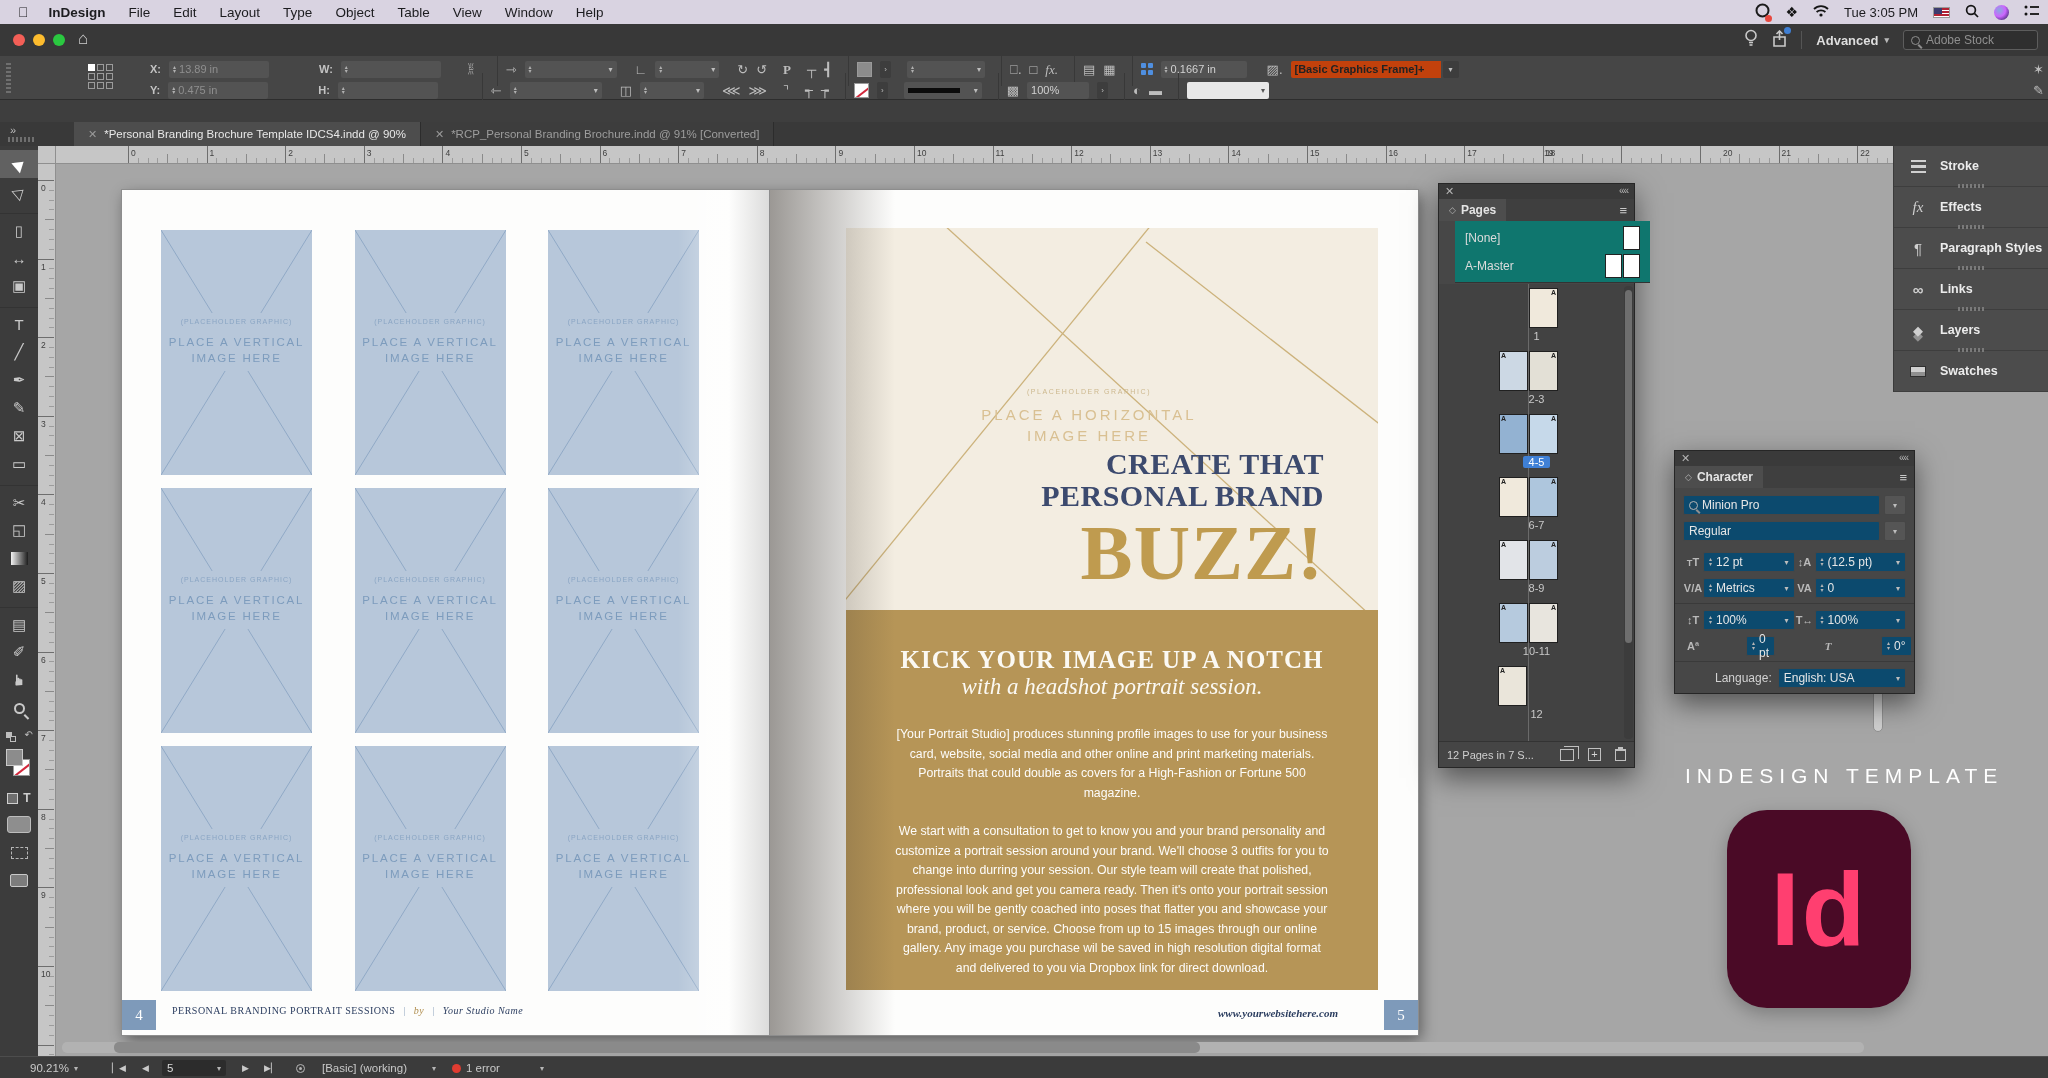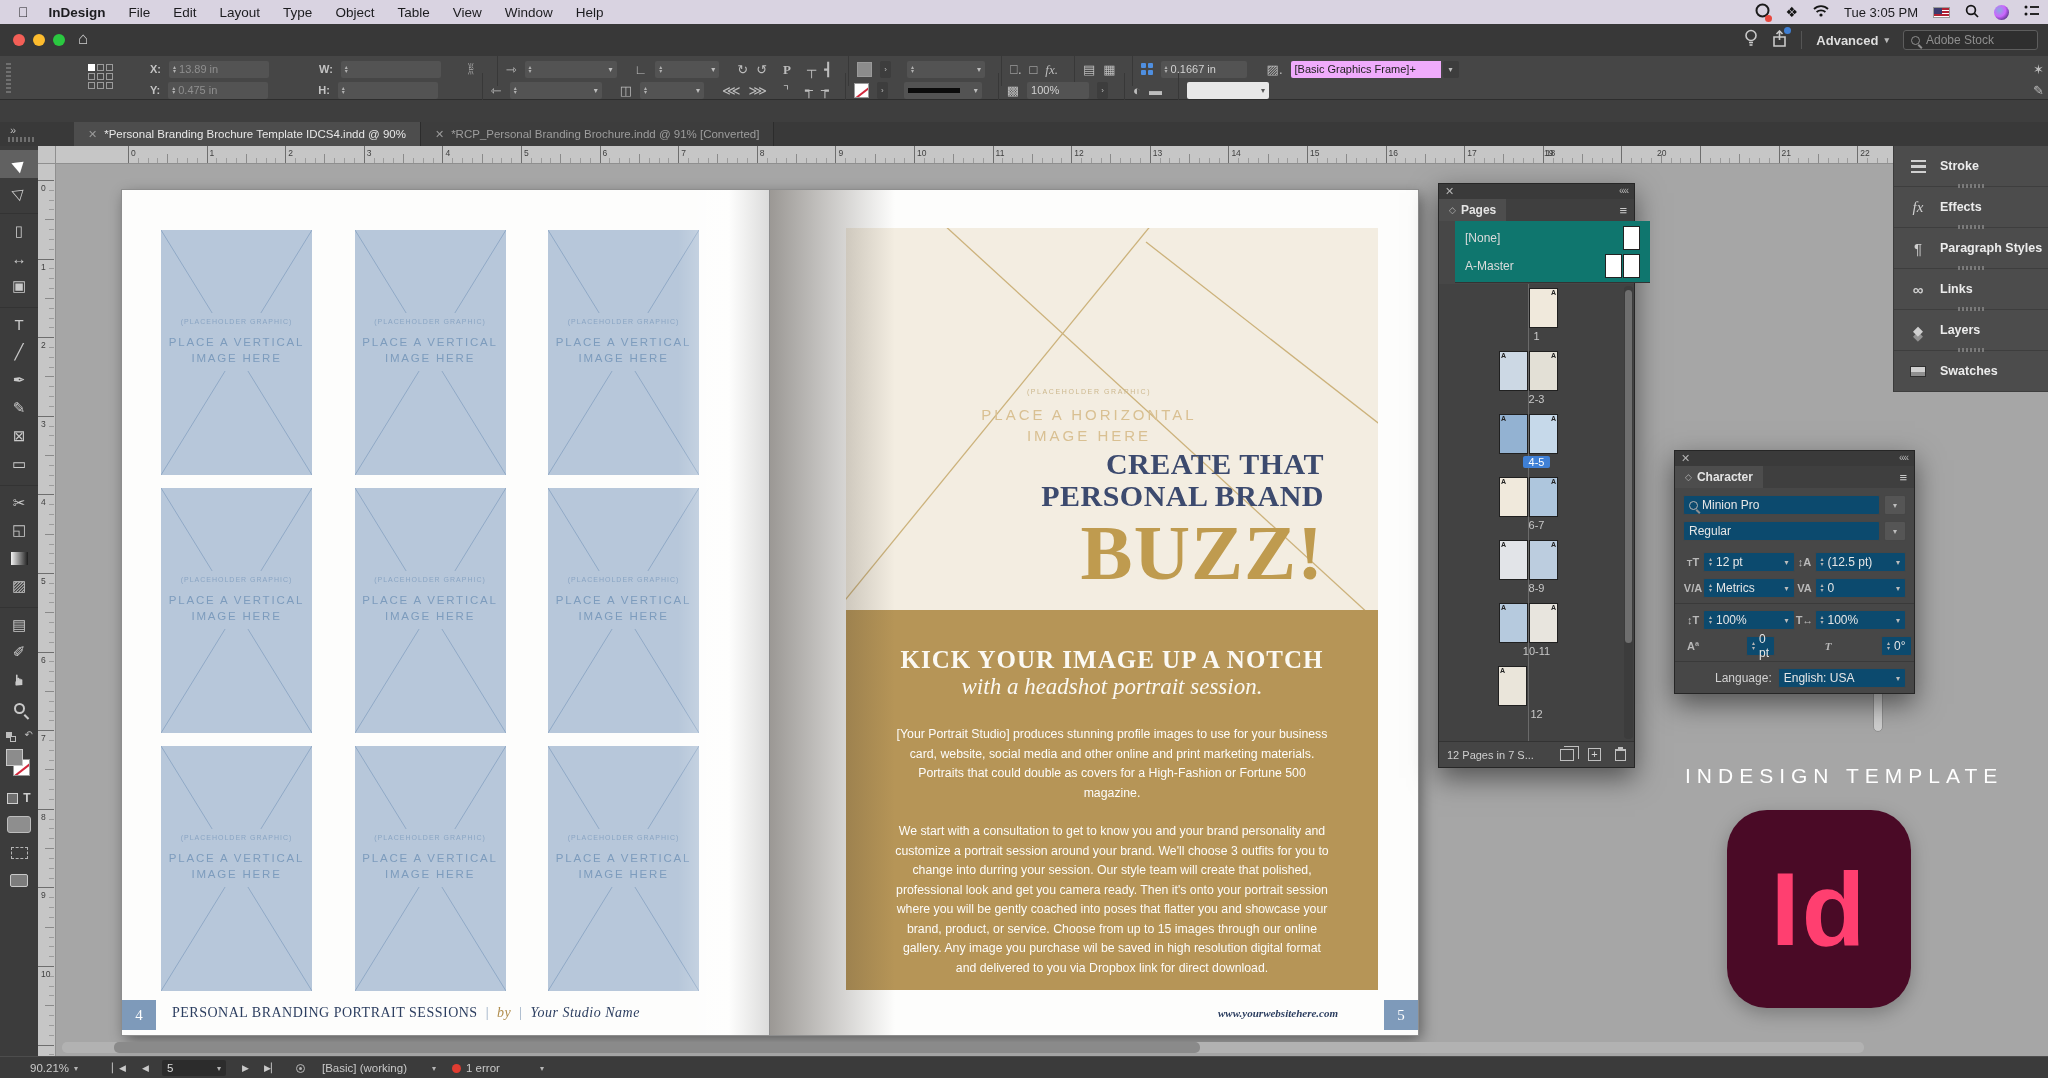--- a/index.html
+++ b/index.html
@@ -61,21 +61,21 @@
   .cb-sep{width:1px;height:34px;background:#383838;align-self:center;}
   .swatch{width:15px;height:15px;border:1px solid #9a9a9a;background:#8c8c8c;}
   .swatch.none{background:#fff;position:relative;overflow:hidden;}
   .swatch.none::after{content:"";position:absolute;left:-2px;top:6px;width:24px;height:2px;background:#d2283c;transform:rotate(-38deg);}
   .mini-btn{width:11px;height:17px;background:#3d3d3d;border-radius:2px;color:#bdbdbd;font-size:8px;display:flex;align-items:center;justify-content:center;}
   .stroke-line{width:52px;height:5px;background:#0b0b0b;}
   .corner-ico{display:grid;grid-template:repeat(2,5px)/repeat(2,5px);gap:2px;}
   .corner-ico i{background:#4f8fe0;border-radius:1px;}
   .fld.light{background:#e8e8e8;color:#333;}
   .fld.light .dd{color:#555;}
-  .objstyle{width:150px;background:#f0abfc;color:#222;border-radius:2px 0 0 2px;}
+  .objstyle{width:150px;background:#c2410c;color:#222;border-radius:2px 0 0 2px;font-weight:bold;}
   .objstyle .v{color:#222;}
   .chainoff{font-size:14px;color:#a9a9a9;transform:rotate(90deg);display:inline-block;}
 
   .gapbar{position:absolute;left:0;top:100px;width:2048px;height:22px;background:#3e3e3e;}
 
   
   .tabbar{position:absolute;left:0;top:122px;width:2048px;height:24px;background:#393939;display:flex;}
   .tab-left{width:74px;position:relative;flex:none;}
   .tab-left .dbl{position:absolute;left:10px;top:2px;color:#bdbdbd;font-size:11px;}
   .tab-left .grip2{position:absolute;left:8px;top:15px;width:26px;height:5px;
@@ -174,21 +174,21 @@
   .gold{position:absolute;left:76px;top:420px;width:532px;height:380px;background:#b69557;color:#fbf9f3;text-align:center;padding:36px 45px 0;}
   .gold .h1{font-family:"Liberation Serif",serif;font-size:25px;font-weight:700;letter-spacing:1px;line-height:28px;}
   .gold .h2{font-family:"Liberation Serif",serif;font-size:23px;font-style:italic;line-height:26px;margin-bottom:25px;}
   .gold p{font-size:12.3px;line-height:19.5px;margin:0 0 19px;color:rgba(255,255,255,.97);}
 
   .pgnum{position:absolute;top:810px;width:34px;height:30px;background:#7e9aba;color:#fff;
          font-family:"Liberation Serif",serif;font-size:15px;display:flex;align-items:center;justify-content:center;}
   .pgnum.l{left:0;}
   .pgnum.r{left:1262px;}
   .foot-l{position:absolute;left:50px;top:815px;display:flex;align-items:baseline;gap:8px;
-          font-family:"Liberation Serif",serif;font-size:14px;color:#2c3e60;letter-spacing:.5px;white-space:nowrap;}
+          font-family:"Liberation Serif",serif;font-size:10px;color:#2c3e60;letter-spacing:.5px;white-space:nowrap;}
   .foot-l .sep{color:#93a7c0;}
   .foot-l .by{color:#b08d4d;font-style:italic;}
   .foot-l .studio{font-style:italic;}
   .foot-url{position:absolute;right:80px;top:817px;font-family:"Liberation Serif",serif;font-style:italic;font-weight:700;
             font-size:11px;color:#2c3e60;}
 
   
   .panel{position:absolute;background:#474747;border:1px solid #262626;box-shadow:0 10px 26px rgba(0,0,0,.5);z-index:10;color:#d6d6d6;}
   .p-head{height:15px;background:#3a3a3a;position:relative;}
   .p-head .x{position:absolute;left:6px;top:1px;font-size:11px;color:#b5b5b5;}
@@ -612,21 +612,21 @@
         <span style="left: 861px;">10</span>
         <span style="left: 939.6px;">11</span>
         <span style="left: 1018.2px;">12</span>
         <span style="left: 1096.8px;">13</span>
         <span style="left: 1175.4px;">14</span>
         <span style="left: 1254px;">15</span>
         <span style="left: 1332.6px;">16</span>
         <span style="left: 1411.2px;">17</span>
         <span style="left: 1489.8px;">18</span>
         <span style="left: 1488px;">19</span>
-        <span style="left: 1601px; margin-top: 12px;">20</span>
+        <span style="left: 1667px; margin-top: 12px;">20</span>
         <span style="left: 1725.6px;">21</span>
         <span style="left: 1804.2px;">22</span>
       </div>
     <div class="vruler" id="vruler" data-name="vertical-ruler">
         <span style="top: 19px;">0</span>
         <span style="top: 97.6px;">1</span>
         <span style="top: 176.2px;">2</span>
         <span style="top: 254.8px;">3</span>
         <span style="top: 333.4px;">4</span>
         <span style="top: 412px;">5</span>

